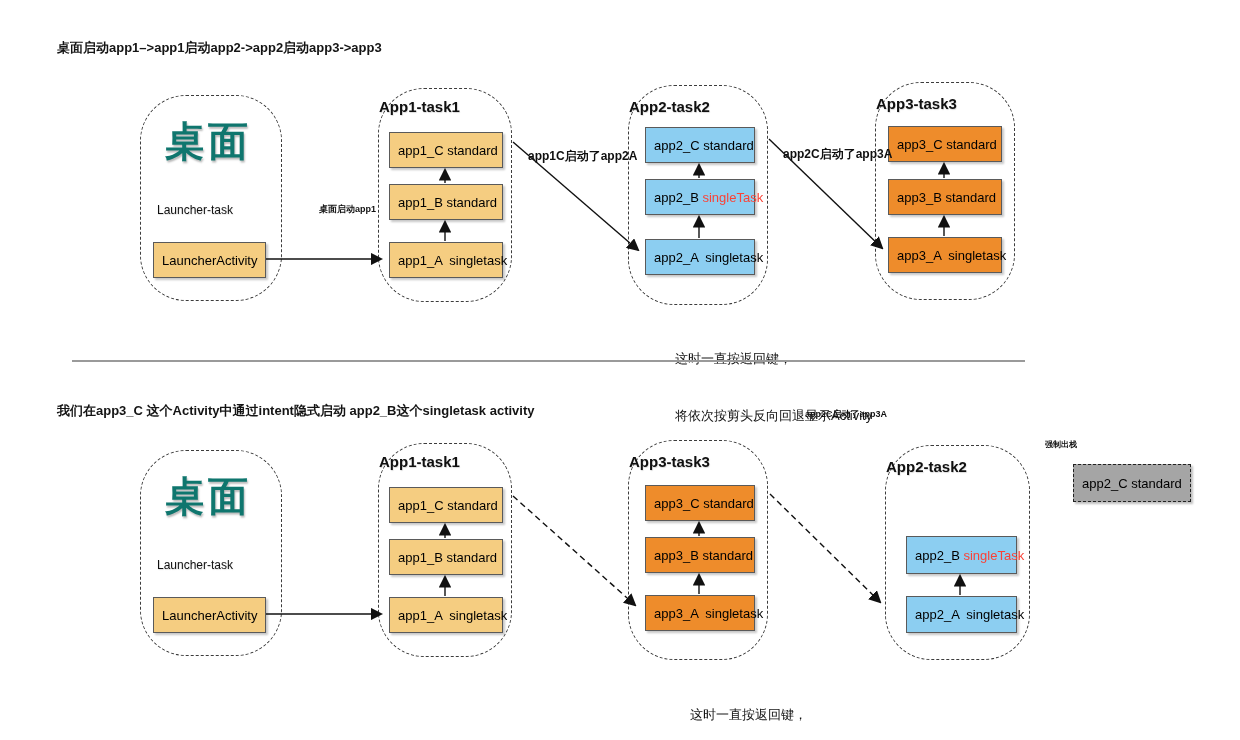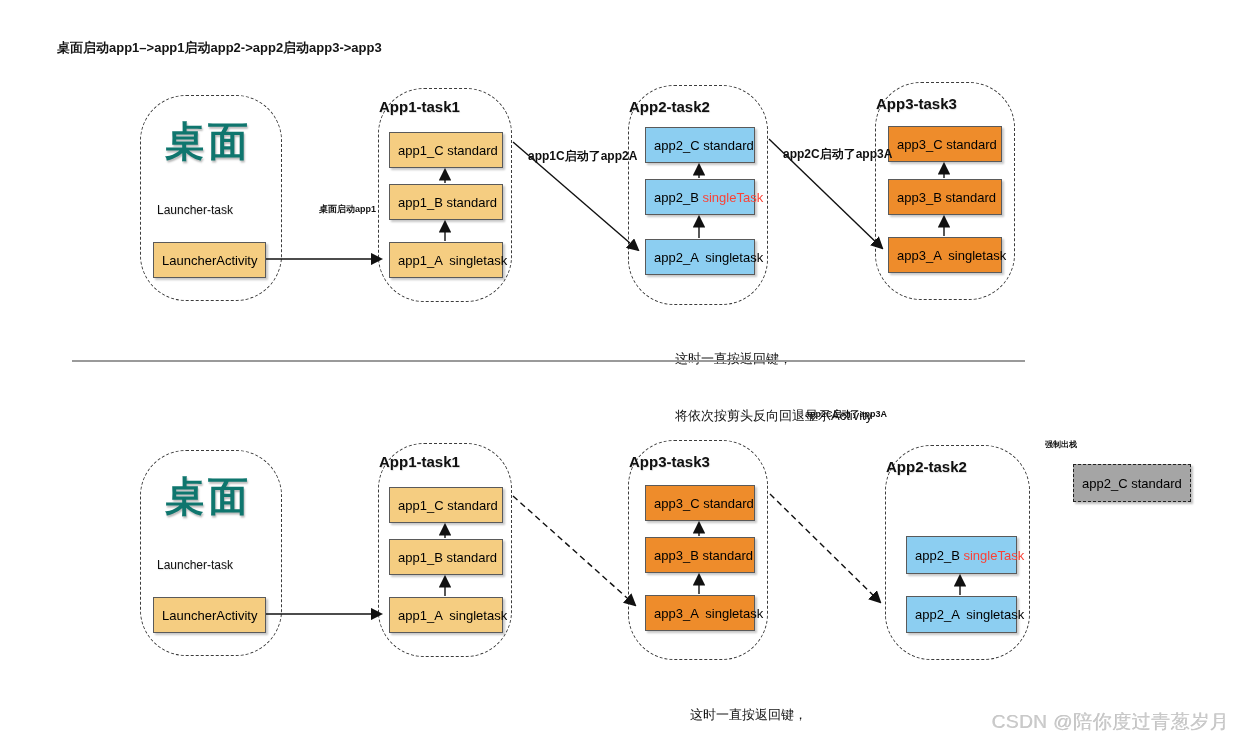--- a/index.html
+++ b/index.html
@@ -61,20 +61,21 @@
 
   <div class="lbl-xs" style="left:319px; top:176px;margin-top:27px;">桌面启动app1</div>
   <div class="lbl-sm" style="left:528px; top:148px;">app1C启动了app2A</div>
   <div class="lbl-sm" style="left:783px; top:146px;">app2C启动了app3A</div>
 
   <div class="note" style="left:675px; top:311px;">
     <div>这时一直按返回键，</div>
     <div>将依次按剪头反向回退显示Activity</div>
   </div>
 
+  <div class="sec-title" style="left:57px; top:402px;">我们在app3_C 这个Activity中通过intent隐式启动 app2_B这个singletask activity</div>
   <div class="lbl-xs" style="left:805px; top:408px;">app2C启动了app3A</div>
 
   <div class="container" style="left:140px; top:450px; width:142px; height:206px;">
     <div class="desktop-big" style="left:24px; top:18px;">桌面</div>
     <div class="launcher-lbl" style="left:16px; top:107px;">Launcher-task</div>
     <div class="box" style="left: 12px; top: 146px; width: 113px; background-color: rgb(245, 205, 129);">LauncherActivity</div>
   </div>
 
   <div class="container" style="left:378px; top:443px; width:134px; height:214px;">
     <div class="task-title" style="top:9px;">App1-task1</div>
@@ -99,21 +100,20 @@
   </div>
 
   <div class="lbl-xs" style="left:1045px; top:439px; font-size:8px;">强制出栈</div>
   <div class="box" style="left: 1073px; top: 464px; width: 118px; height: 38px; border: 1.6px dashed rgb(34, 34, 34); box-shadow: rgba(0, 0, 0, 0.25) 2px 2px 2px; background-color: rgb(165, 165, 165);">app2_C standard</div>
 
   <div class="note" style="left:690px; top:667px;">
     <div>这时一直按返回键，</div>
     
   </div>
 
-  <div class="watermark" style="left: 992px; top: 709px; color: rgb(201, 201, 201);">CSDN @陪你度过青葱岁月</div>
 
   <svg class="arrows" width="1240" height="740" viewBox="0 0 1240 740">
     <defs>
       <marker id="ah" markerWidth="9" markerHeight="9" refX="7.5" refY="4.5" orient="auto">
         <path d="M0,0 L9,4.5 L0,9 Z" fill="#111"></path>
       </marker>
     </defs>
 
     <line x1="72" y1="361" x2="1025" y2="361" stroke="#9a9a9a" stroke-width="2"></line>
 

